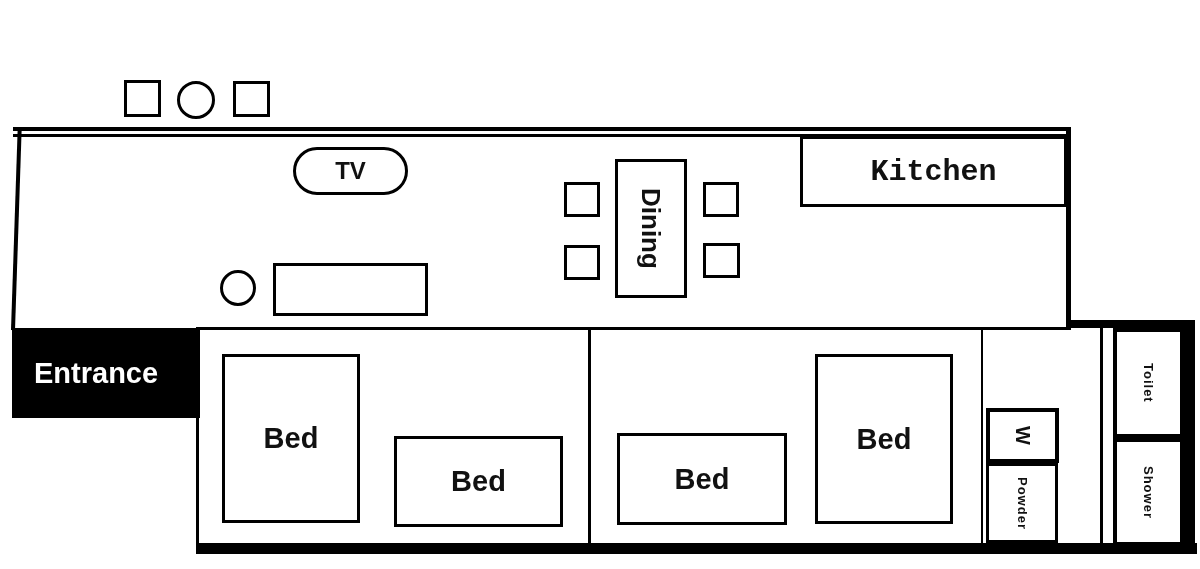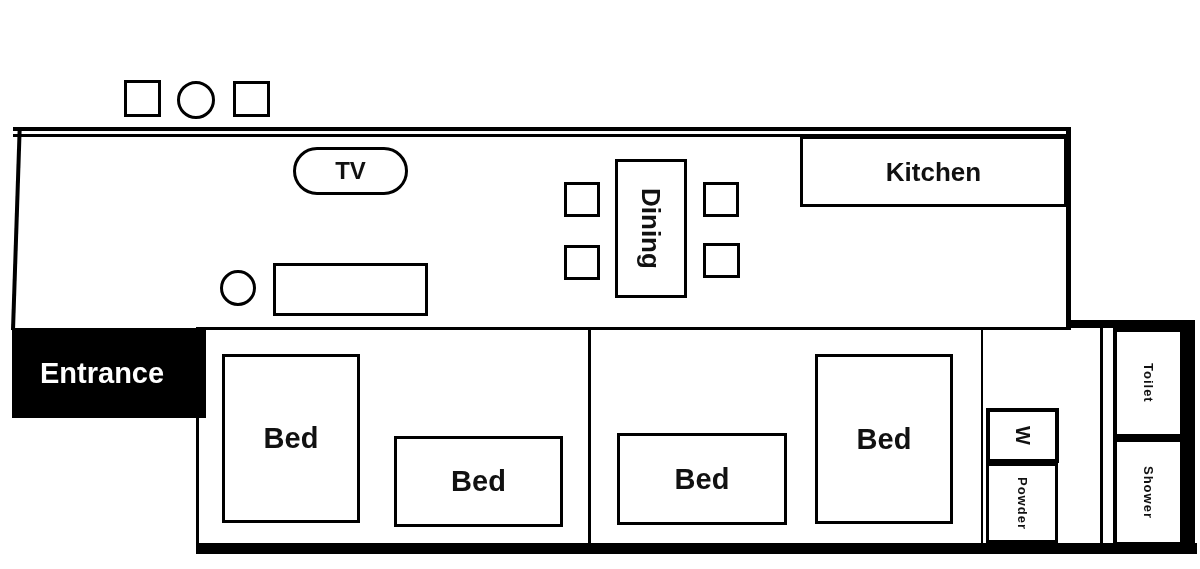--- a/index.html
+++ b/index.html
@@ -23,21 +23,21 @@
 
   
   .w-top-a{left:13px;top:127px;width:1058px;height:4px;}
   .w-top-b{left:13px;top:134px;width:1058px;height:3px;}
   .w-left-main{left:11px;top:128px;width:4px;height:202px;
                transform-origin:left bottom;transform:rotate(1.9deg);}
   .w-right-main{left:1066px;top:127px;width:5px;height:203px;}
 
   
   .kitchen{left:800px;top:136px;width:267px;height:71px;}
-  .kitchen-lbl{font-size:26px;}
+  .kitchen-lbl{font-size:30px;font-family:Liberation Mono, monospace;}
   .tv{left:293px;top:147px;width:115px;height:48px;border-radius:24px;}
   .tv-lbl{font-size:24px;}
   .dining{left:615px;top:159px;width:72px;height:139px;}
   .dining-lbl{font-size:26px;}
   .chair{border-width:3px;}
   .ch-tl{left:564px;top:182px;width:36px;height:35px;}
   .ch-bl{left:564px;top:245px;width:36px;height:35px;}
   .ch-tr{left:703px;top:182px;width:36px;height:35px;}
   .ch-br{left:703px;top:243px;width:37px;height:35px;}
   .sofa{left:273px;top:263px;width:155px;height:53px;}
@@ -100,21 +100,21 @@
     <span class="lbl vtext dining-lbl">Dining</span>
   </div>
   <div class="box chair ch-tl"></div>
   <div class="box chair ch-bl"></div>
   <div class="box chair ch-tr"></div>
   <div class="box chair ch-br"></div>
 
   <div class="box sofa"></div>
   <div class="box round side-table"></div>
 
-  <div class="entrance" style="position:absolute;padding-left:6px;">
+  <div class="entrance" style="position:absolute;">
     <span class="lbl entrance-lbl">Entrance</span>
   </div>
 
   <div class="wall w-bed-left"></div>
   <div class="wall w-bed-top"></div>
   <div class="wall w-bottom"></div>
   <div class="wall w-bath-top"></div>
   <div class="wall w-right-outer"></div>
   <div class="wall w-div-bedrooms"></div>
   <div class="wall w-div-utility"></div>

